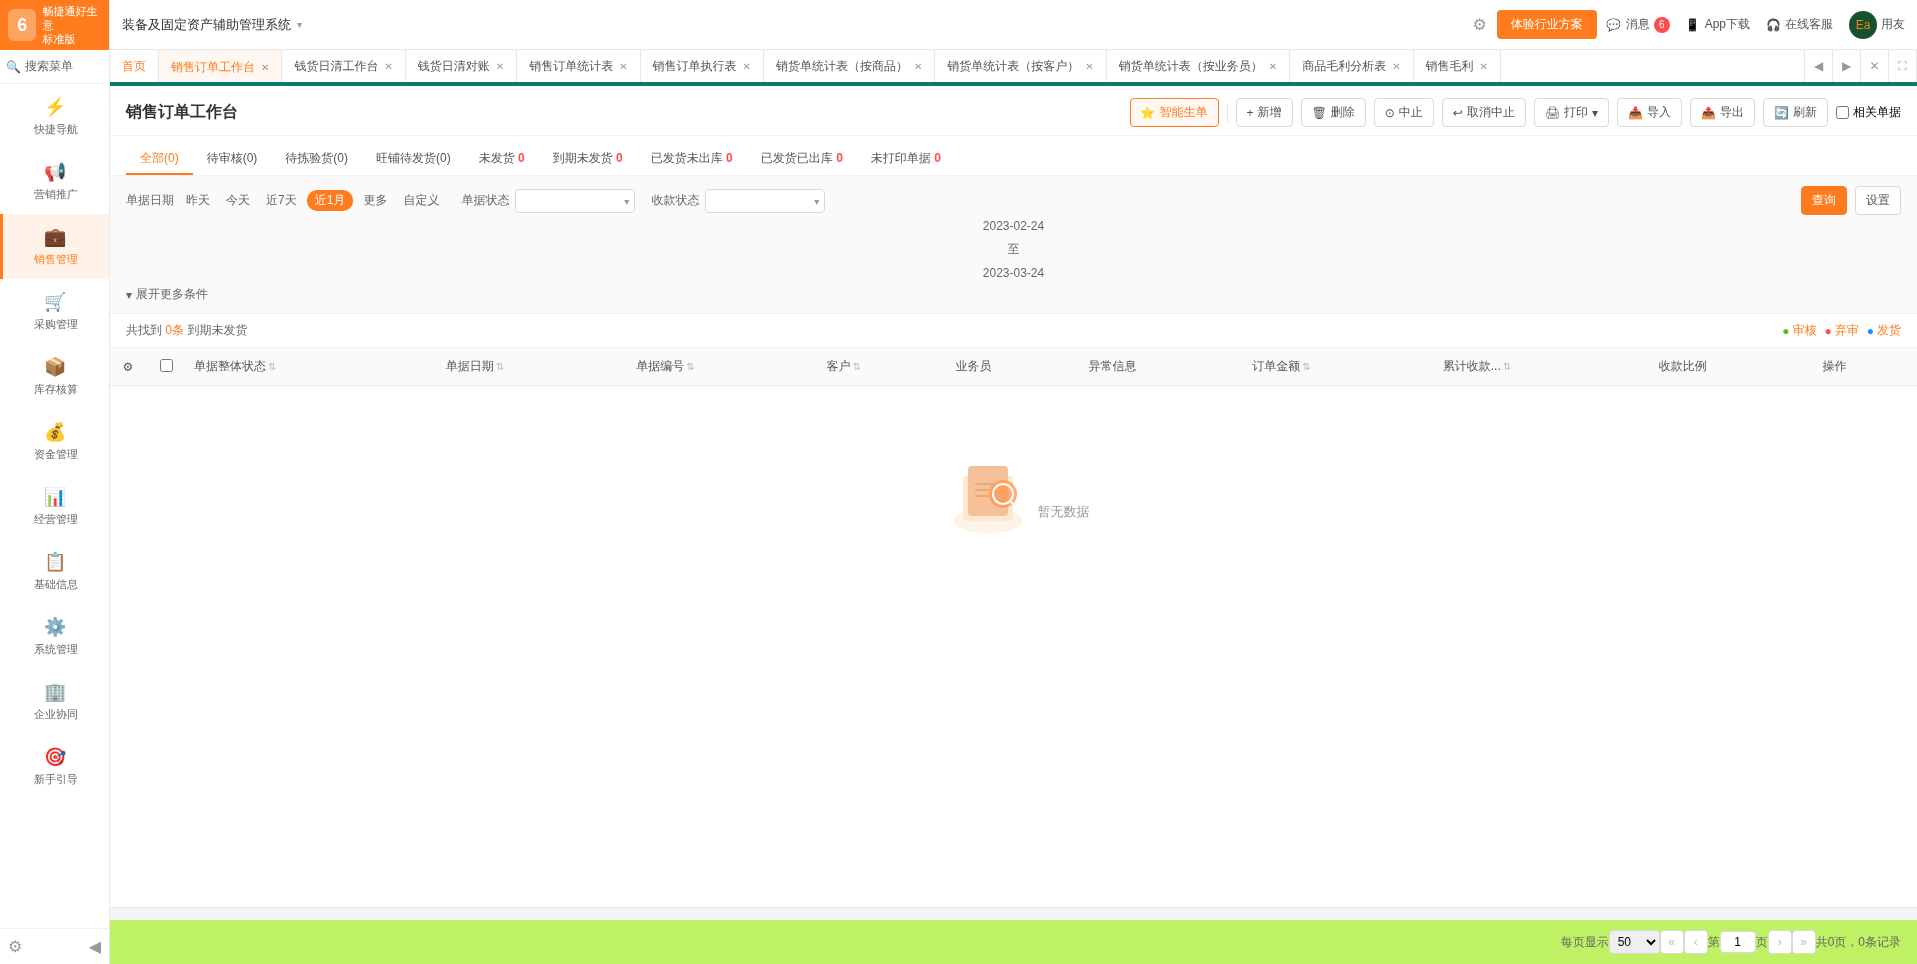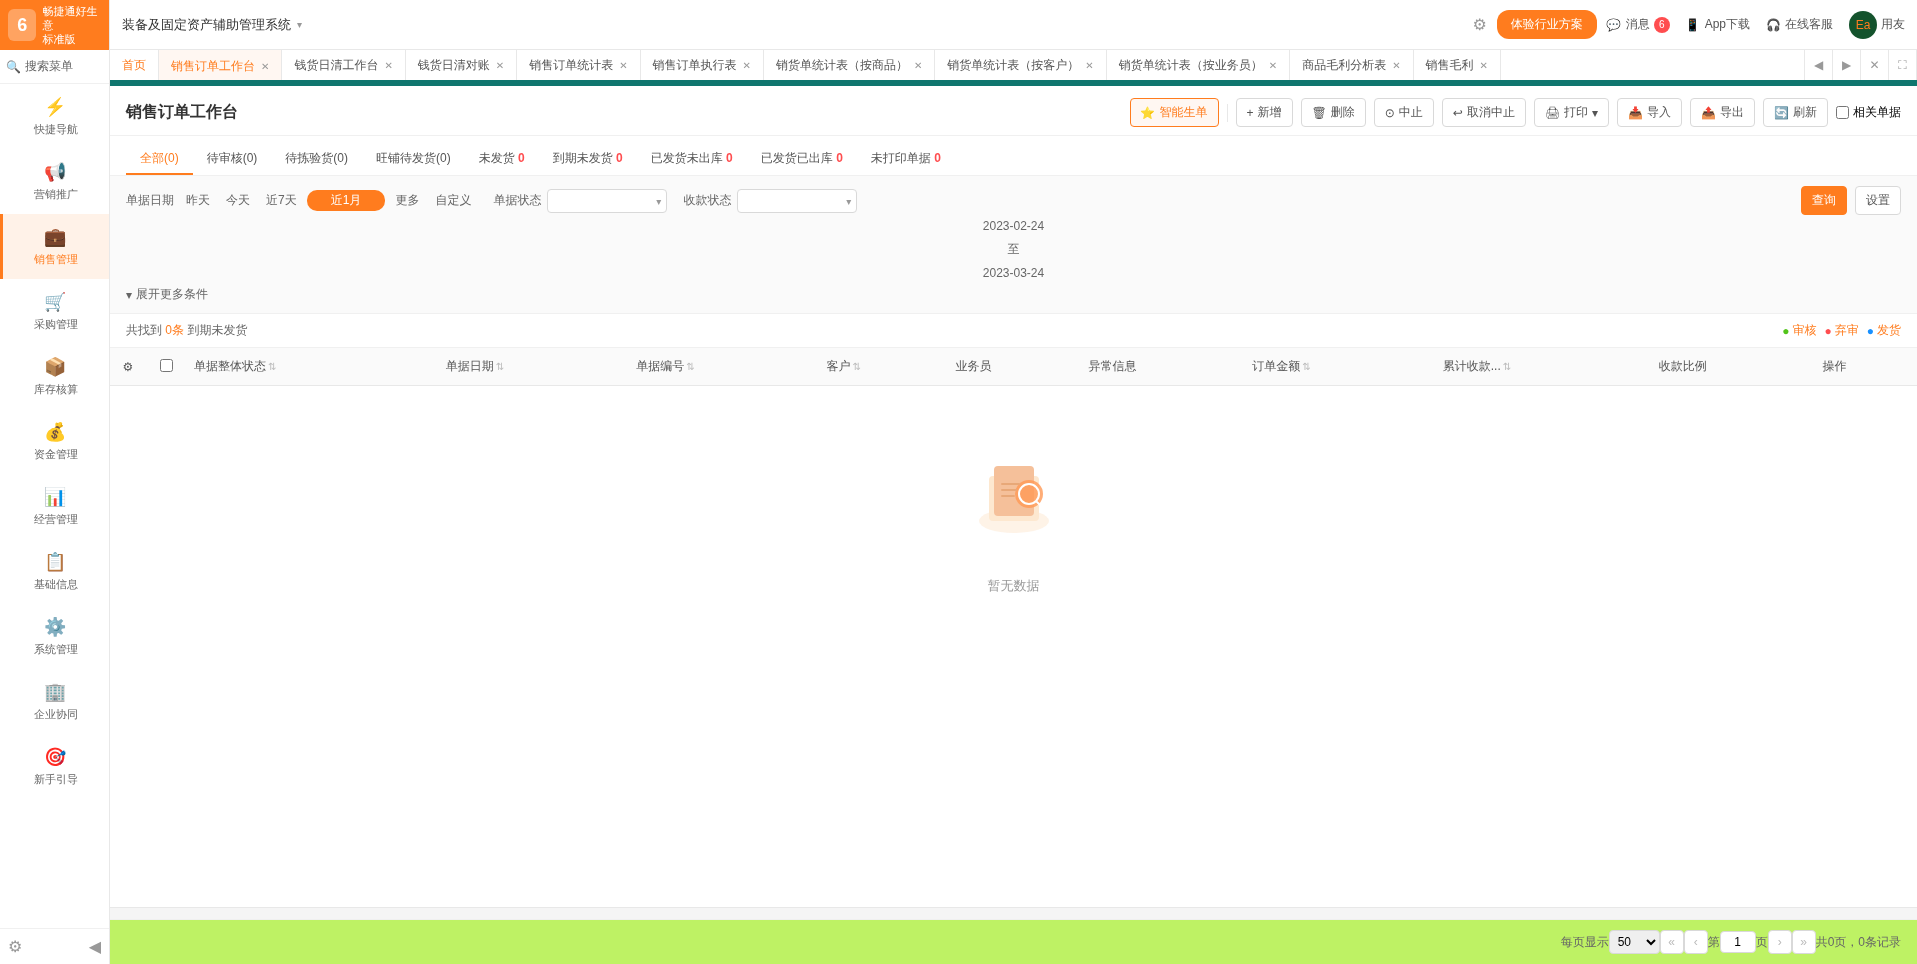--- a/index.html
+++ b/index.html
@@ -21,28 +21,28 @@
     .sidebar-bottom span { cursor: pointer; font-size: 16px; color: #999; }
 
     
     .main { flex: 1; display: flex; flex-direction: column; overflow: hidden; }
 
     
     .top-header { height: 50px; background: #fff; border-bottom: 1px solid #e8e8e8; display: flex; align-items: center; padding: 0 12px; gap: 10px; }
     .system-title { font-size: 13px; color: #333; flex: 1; display: flex; align-items: center; gap: 6px; }
     .system-title .dropdown-arrow { color: #999; font-size: 10px; }
     .gear-btn { color: #999; cursor: pointer; font-size: 16px; }
-    .industry-btn { background: #ff7c1e; color: white; border: none; padding: 6px 14px; border-radius: 12px; cursor: pointer; font-size: 12px; }
+    .industry-btn { background: #ff7c1e; color: white; border: none; padding: 6px 14px; border-radius: 4px; cursor: pointer; font-size: 12px; }
     .header-actions { display: flex; align-items: center; gap: 16px; }
     .header-action-item { display: flex; align-items: center; gap: 4px; color: #555; cursor: pointer; font-size: 12px; }
     .badge { background: #ff4d4f; color: white; border-radius: 50%; width: 16px; height: 16px; font-size: 10px; display: flex; align-items: center; justify-content: center; }
     .user-avatar { width: 28px; height: 28px; background: #14532d; border-radius: 50%; display: flex; align-items: center; justify-content: center; font-size: 12px; color: #ff7c1e; }
 
     
-    .tab-bar { height: 36px; background: #fff; border-bottom: 6px solid #0f766e; display: flex; align-items: center; overflow: hidden; text-align: right; }
+    .tab-bar { height: 36px; background: #fff; border-bottom: 4px solid #0f766e; display: flex; align-items: center; overflow: hidden; text-align: right; }
     .tab-item { height: 36px; padding: 0 12px; display: flex; align-items: center; gap: 6px; cursor: pointer; font-size: 12px; color: #555; border-right: 1px solid #e8e8e8; white-space: nowrap; flex-shrink: 0; }
     .tab-item.active { background: #fff7f2; color: #ff7c1e; border-top: 2px solid #ff7c1e; }
     .tab-item.home { color: #ff7c1e; }
     .tab-close { color: #999; font-size: 10px; cursor: pointer; }
     .tab-nav-btns { display: flex; align-items: center; margin-left: auto; flex-shrink: 0; border-left: 1px solid #e8e8e8; }
     .tab-nav-btn { width: 28px; height: 36px; display: flex; align-items: center; justify-content: center; cursor: pointer; color: #999; font-size: 12px; border-right: 1px solid #e8e8e8; }
 
     
     .content { flex: 1; overflow: auto; padding: 0; background: #f5f7fa; }
     .page-container { background: #fff; margin: 0; height: 100%; display: flex; flex-direction: column; }
@@ -62,21 +62,21 @@
     .filter-tab.active { color: #ff7c1e; border-bottom-color: #ff7c1e; font-weight: 500; }
     .filter-tab .red-badge { color: #ff4d4f; font-weight: bold; }
 
     
     .search-area { padding: 10px 16px; background: #fafafa; border-bottom: 1px solid #f0f0f0; }
     .search-row { display: flex; align-items: center; gap: 16px; flex-wrap: wrap; }
     .search-field { display: flex; align-items: center; gap: 6px; }
     .search-label { color: #666; font-size: 12px; white-space: nowrap; }
     .date-range { display: flex; align-items: center; gap: 4px; font-size: 12px; }
     .date-btn { padding: 2px 6px; cursor: pointer; color: #666; border-radius: 3px; }
-    .date-btn.active { background: #ff7c1e; color: white; border-radius: 10px; padding: 2px 24px; text-align: center; }
+    .date-btn.active { background: #ff7c1e; color: white; border-radius: 10px; padding: 2px 8px; text-align: center; }
     .select-field { border: 1px solid #d9d9d9; border-radius: 4px; padding: 4px 24px 4px 8px; font-size: 12px; color: #333; background: #fff; appearance: none; cursor: pointer; min-width: 120px; }
     .select-wrapper { position: relative; display: inline-block; }
     .select-wrapper::after { content: '▾'; position: absolute; right: 6px; top: 50%; transform: translateY(-50%); color: #999; font-size: 10px; pointer-events: none; }
     .expand-btn { display: flex; align-items: center; gap: 4px; color: #666; cursor: pointer; font-size: 12px; margin-top: 6px; }
 
     
     .toolbar { padding: 8px 16px; display: flex; align-items: center; justify-content: space-between; border-bottom: 1px solid #f0f0f0; }
     .toolbar-left { font-size: 12px; color: #666; }
     .toolbar-right { display: flex; align-items: center; gap: 8px; }
     .toolbar-btn { display: flex; align-items: center; gap: 3px; color: #666; cursor: pointer; font-size: 12px; }
@@ -85,21 +85,21 @@
     
     .table-wrapper { flex: 1; overflow: auto; }
     table { width: 100%; border-collapse: collapse; font-size: 12px; }
     thead { background: #fafafa; position: sticky; top: 0; z-index: 1; }
     th { padding: 10px 8px; text-align: left; color: #555; font-weight: 500; border-bottom: 1px solid #e8e8e8; white-space: nowrap; }
     th .sort-icon { color: #bbb; font-size: 10px; margin-left: 2px; }
     .th-check { width: 40px; text-align: center; }
     .th-settings { width: 36px; text-align: center; }
 
     
-    .empty-state { display: flex; flex-direction: column; align-items: center; justify-content: center; padding: 60px 20px; color: #bbb; }
+    .empty-state { display: flex; flex-direction: row; align-items: center; justify-content: center; padding: 60px 20px; color: #bbb; }
     .empty-icon { font-size: 80px; margin-bottom: 12px; color: #ffd0a8; }
     .empty-text { font-size: 13px; color: #999; }
 
     
     .pagination { padding: 10px 16px; display: flex; align-items: center; justify-content: flex-end; gap: 0; border-top: 1px solid #f0f0f0; background: #bef264; }
     .pagination-info { font-size: 12px; color: #666; }
     .page-size-select { border: 1px solid #d9d9d9; border-radius: 4px; padding: 3px 4px; font-size: 12px; }
     .page-btn { width: 24px; height: 24px; display: flex; align-items: center; justify-content: center; border: 1px solid #d9d9d9; border-radius: 4px; cursor: pointer; font-size: 12px; color: #555; background: #fff; }
     .page-btn.disabled { color: #bbb; cursor: not-allowed; }
     .page-input { width: 36px; border: 1px solid #d9d9d9; border-radius: 4px; padding: 3px; text-align: center; font-size: 12px; }

